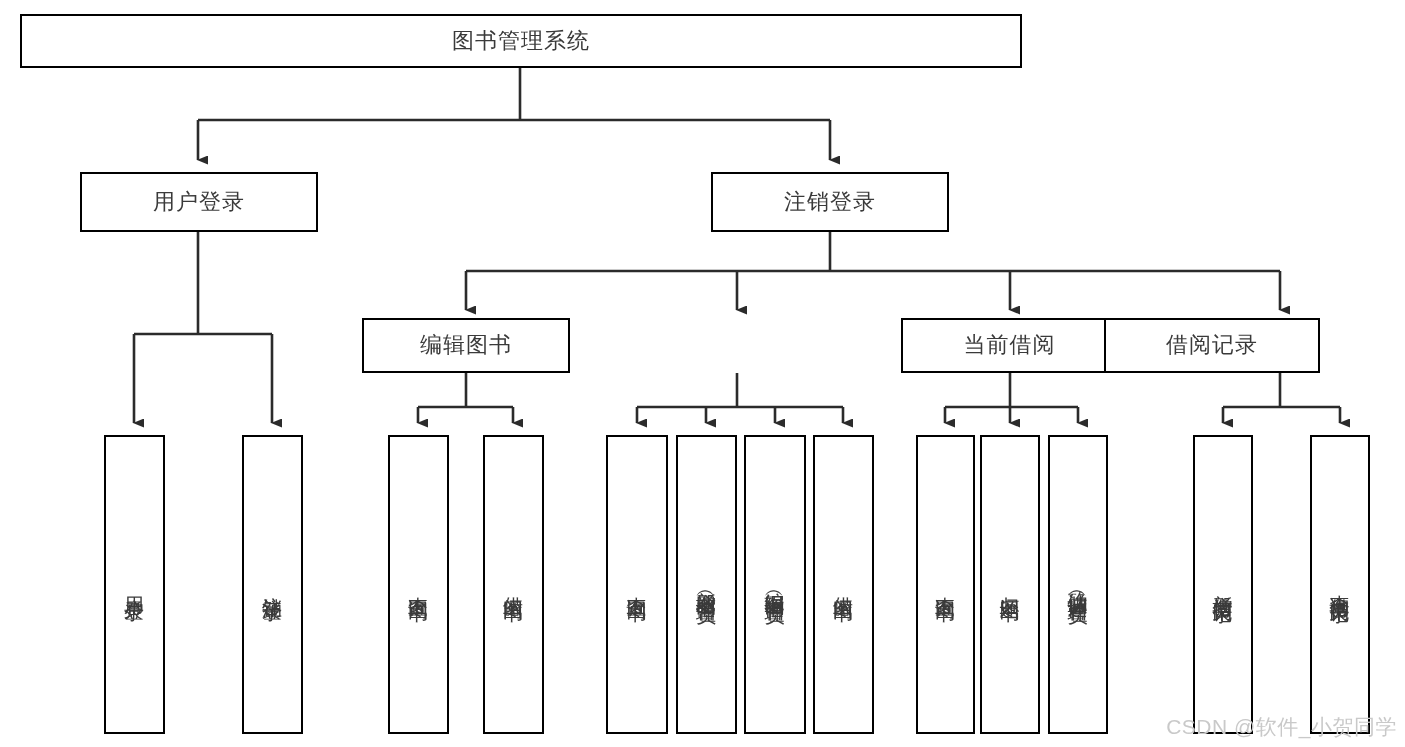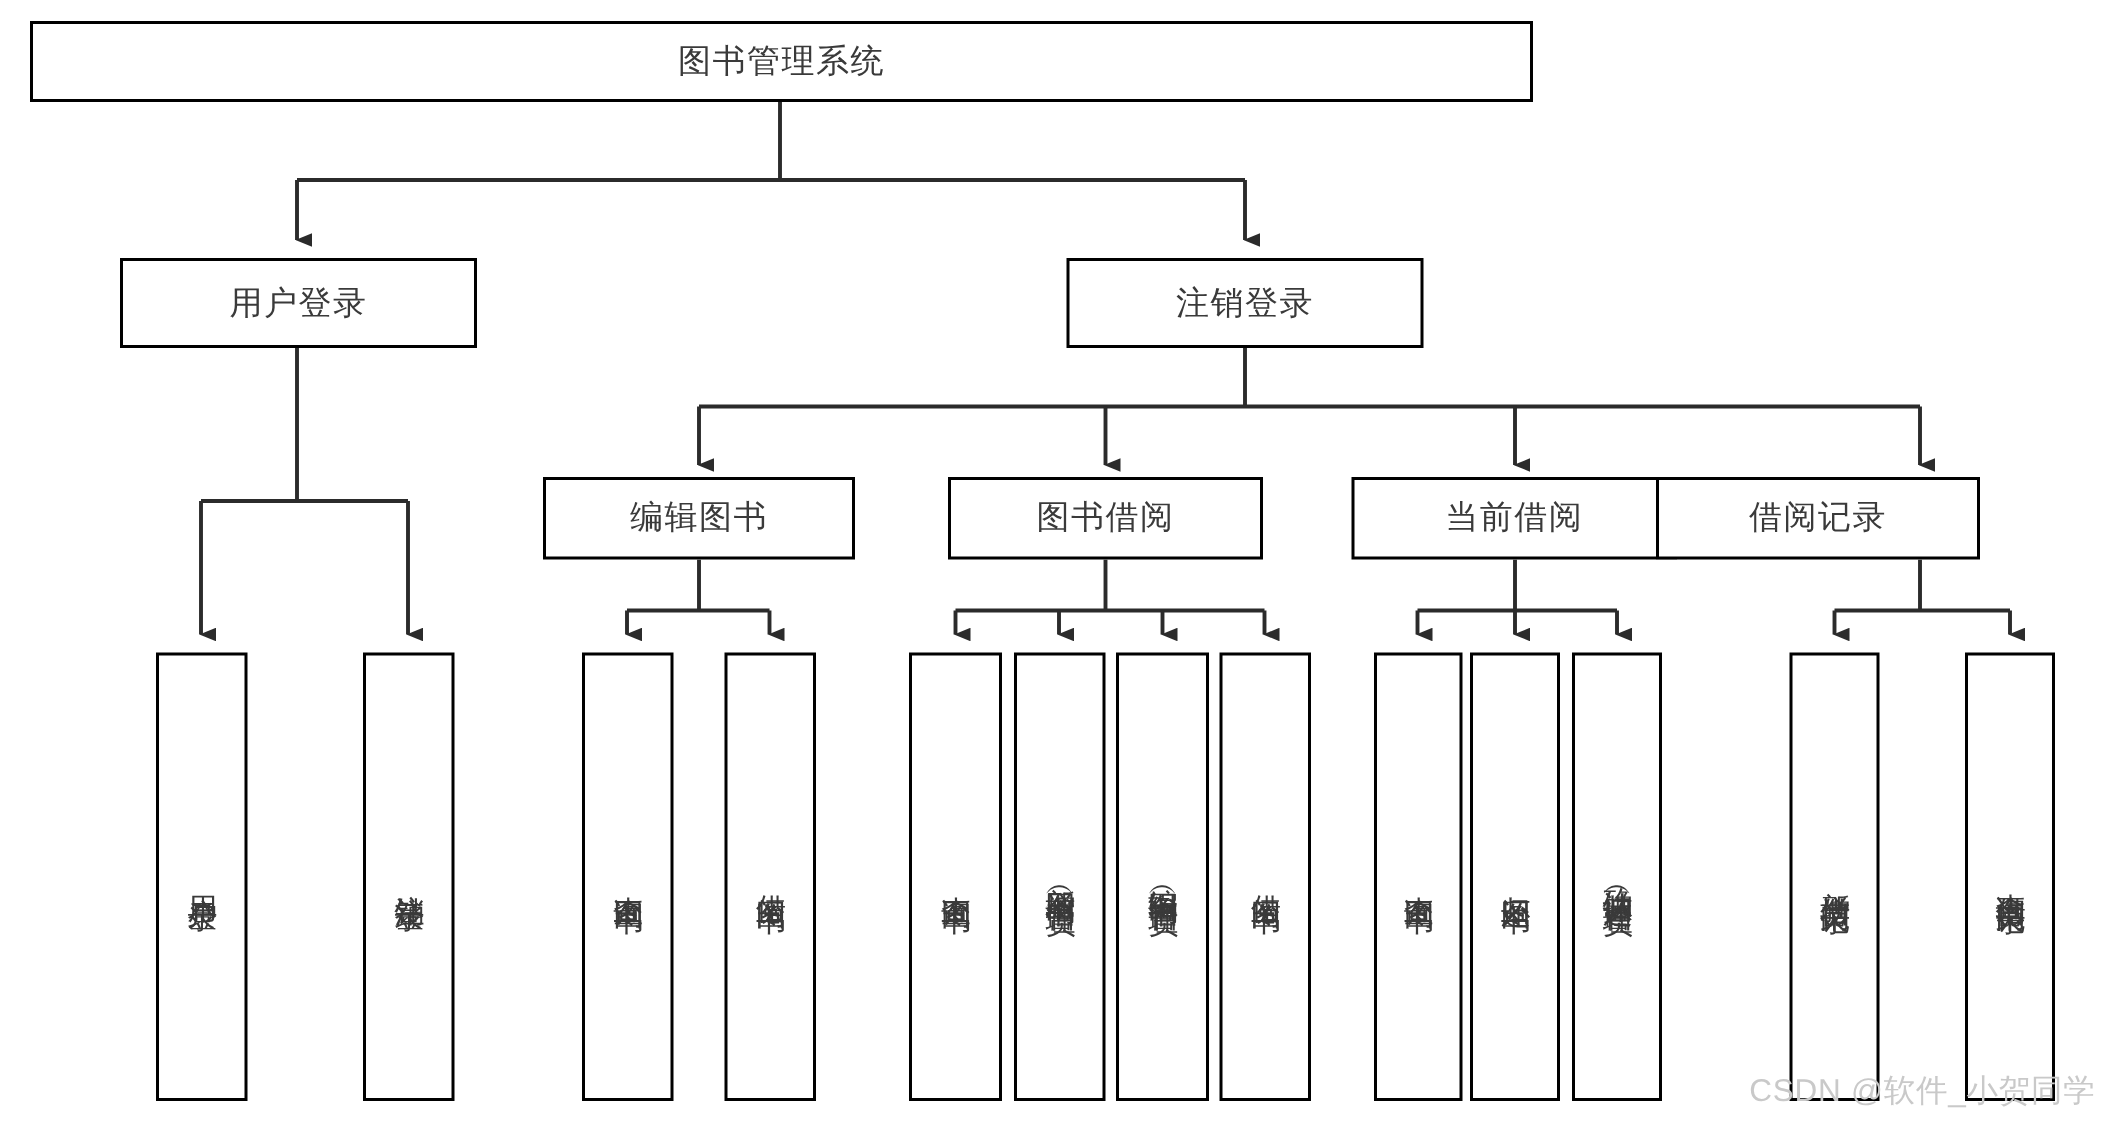--- a/index.html
+++ b/index.html
@@ -128,23 +128,20 @@
   <div class="node-box level2" style="left:80px; top:172px; width:238px; height:60px;">
     <span class="node-label">用户登录</span>
   </div>
   <div class="node-box level2" style="left:711px; top:172px; width:238px; height:60px;">
     <span class="node-label">注销登录</span>
   </div>
 
   <div class="node-box level2" style="left:362px; top:318px; width:208px; height:55px;">
     <span class="node-label">编辑图书</span>
   </div>
-  <div class="node-box level2" style="left:632px; top:318px; width:210px; height:55px;">
-    <span class="node-label">图书借阅</span>
-  </div>
   <div class="node-box level2" style="left:901px; top:318px; width:217px; height:55px;align-items:center;">
     <span class="node-label">当前借阅</span>
   </div>
   <div class="node-box level2" style="left:1104px; top:318px; width:216px; height:55px;">
     <span class="node-label">借阅记录</span>
   </div>
 
   <div class="node-box vertical" style="left:104px; top:435px; width:61px; height:299px;">
     <span class="node-label">用户登录</span>
   </div>

